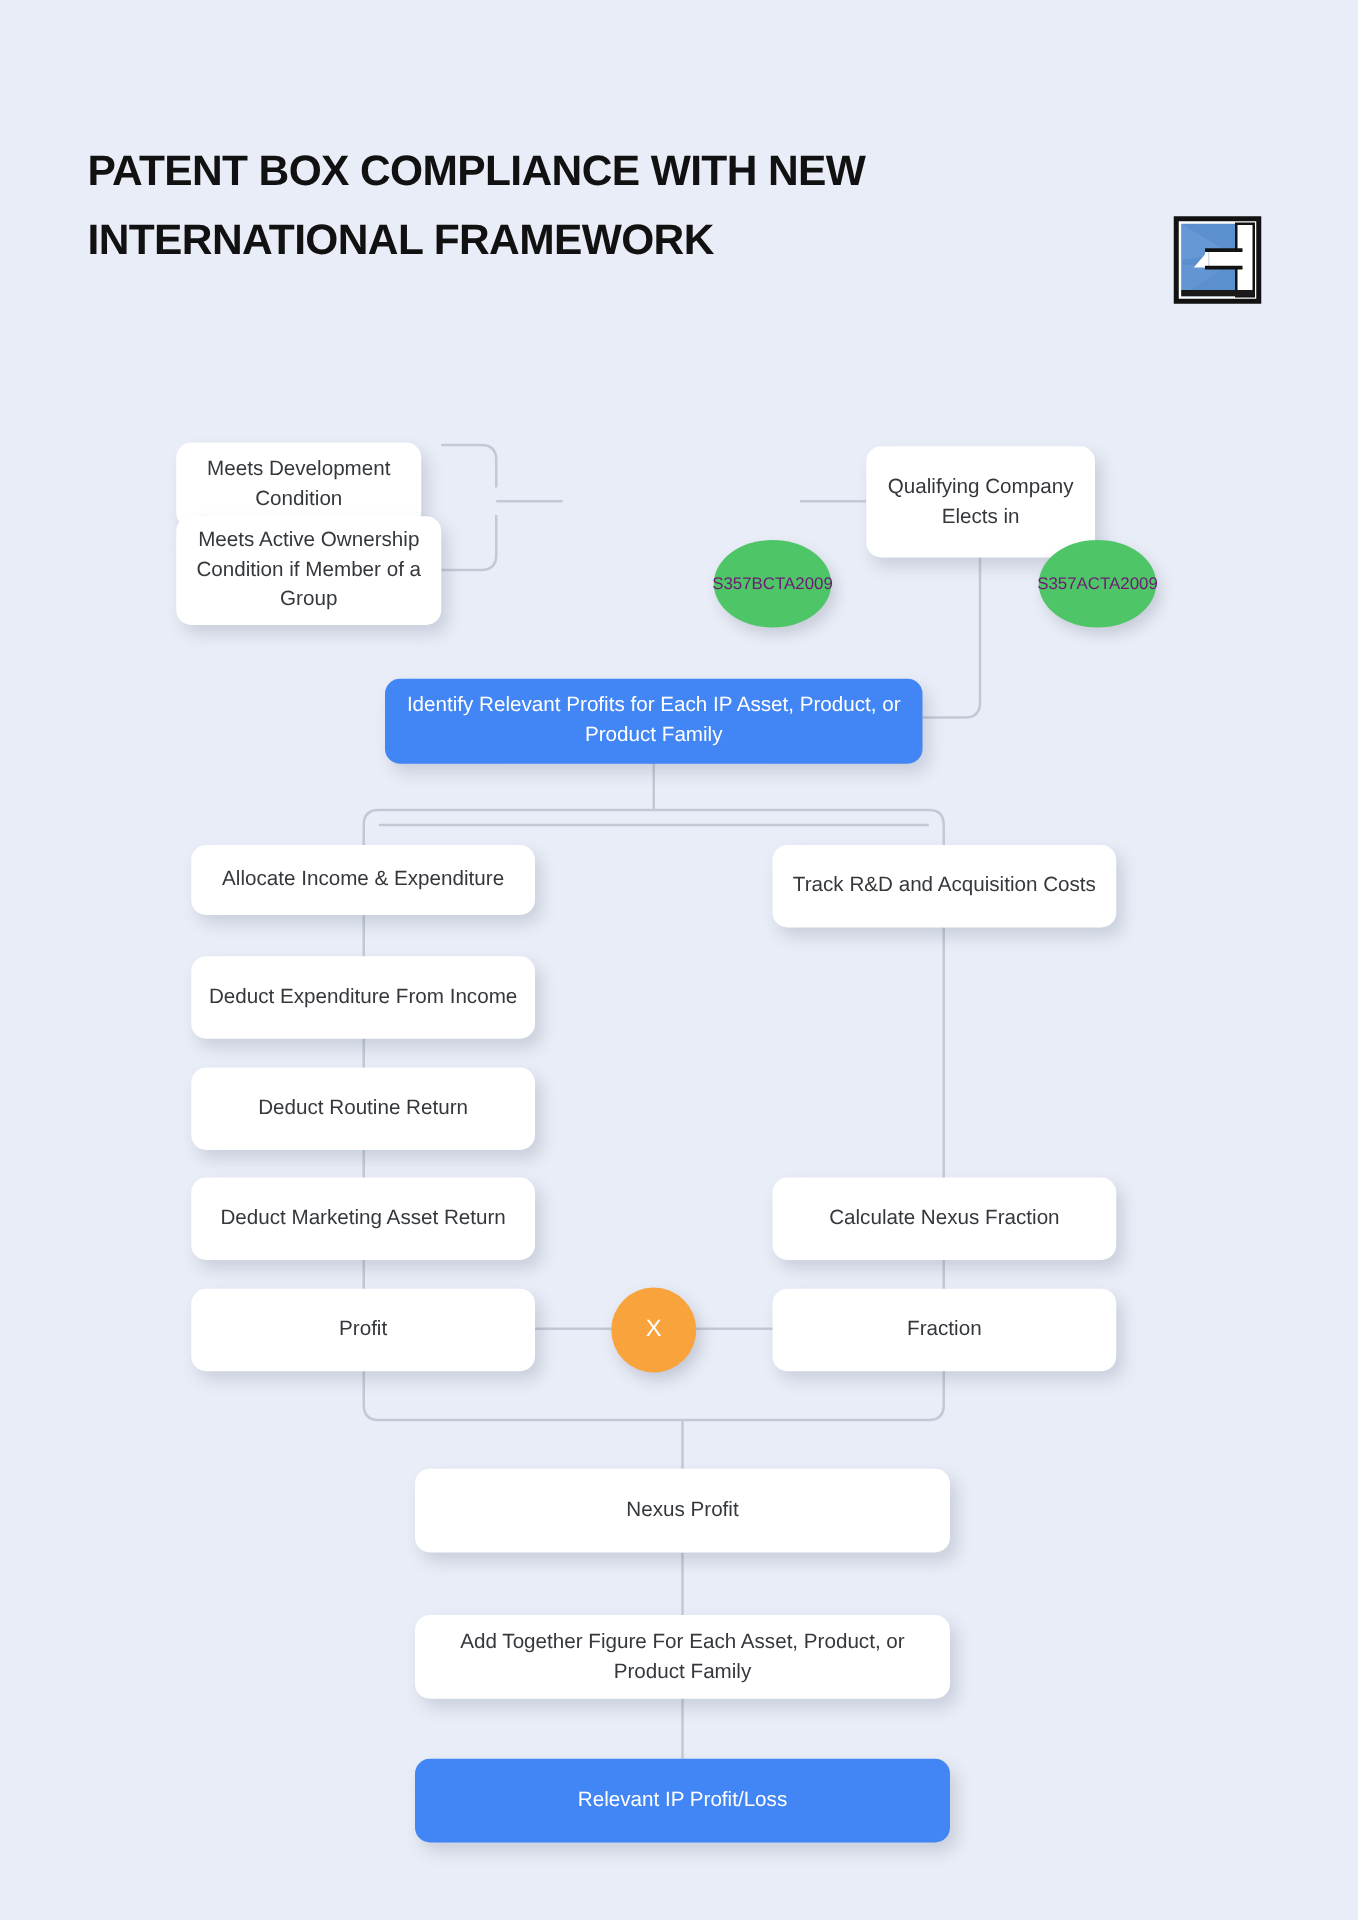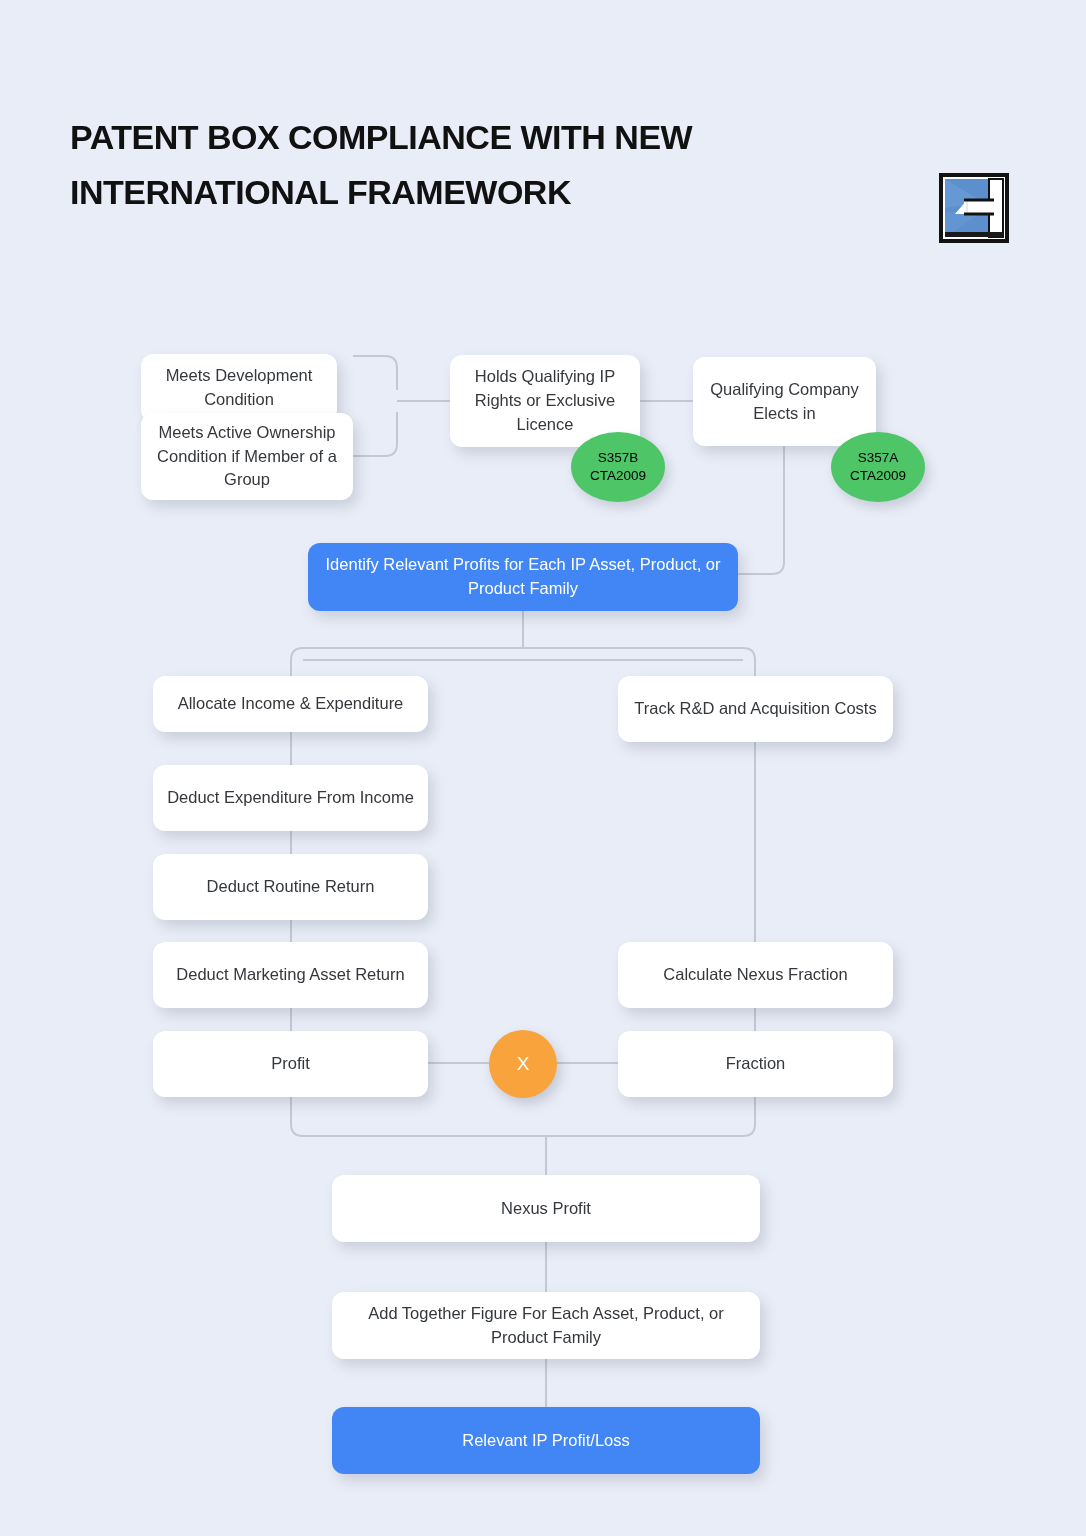--- a/index.html
+++ b/index.html
@@ -80,27 +80,27 @@
     box-shadow: 5px 7px 13px rgba(80,90,115,0.20);
   }
   .node.blue {
     background: #4285f4;
     color: #ffffff;
   }
   .badge {
     position: absolute;
     box-sizing: border-box;
     display: flex;
-    flex-direction: column;
+    flex-direction: row;
     align-items: center;
     justify-content: center;
     text-align: center;
     border-radius: 50%;
     background: #4ec567;
-    color: #000000;
+    color: #701a75;
     font-family: "Liberation Sans", sans-serif;
     font-size: 13.5px;
     line-height: 1.35;
     box-shadow: 4px 6px 11px rgba(80,90,115,0.22);
   }
   .op-circle {
     position: absolute;
     box-sizing: border-box;
     display: flex;
     align-items: center;
@@ -180,23 +180,20 @@
   </svg>
 
   <div class="node" style="left:141px; top:322px; width:196px; height:68px;margin-top:32px;">
     <span>Meets Development Condition</span>
   </div>
 
   <div class="node" style="left:141px; top:413px; width:212px; height:87px;">
     <span>Meets Active Ownership Condition if Member of a Group</span>
   </div>
 
-  <div class="node" style="left:450px; top:355px; width:190px; height:92px;">
-    <span>Holds Qualifying IP Rights or Exclusive Licence</span>
-  </div>
 
   <div class="node" style="left:693px; top:357px; width:183px; height:89px;">
     <span>Qualifying Company Elects in</span>
   </div>
 
   <div class="badge" style="left:571px; top:432px; width:94px; height:70px;">
     <span>S357B</span>
     <span>CTA2009</span>
   </div>
 

